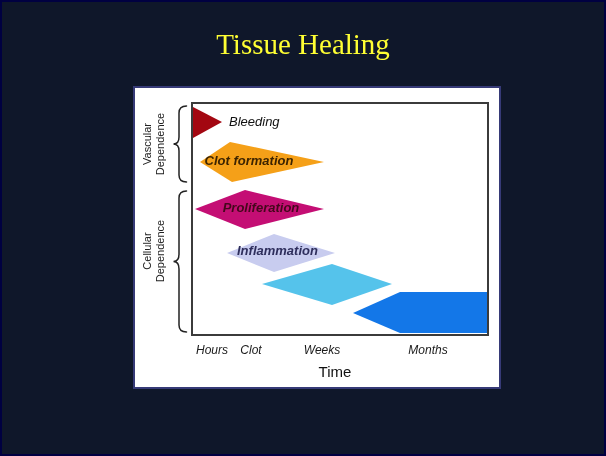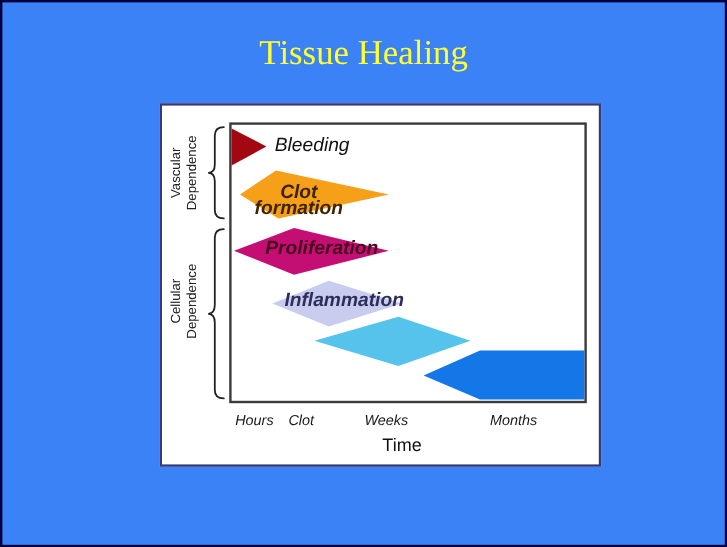--- a/index.html
+++ b/index.html
@@ -1,18 +1,18 @@
 <!DOCTYPE html>
 <html><head>
 <meta charset="utf-8">
 <style>
   html,body { margin:0; padding:0; background:#000066; }
   .slide {
     position:relative; width:606px; height:456px;
-    background:#3b82f6; overflow:hidden;
+    background:#0f172a; overflow:hidden;
     border:2px solid #000041; box-sizing:border-box;
     font-family:"Liberation Sans", sans-serif;
   }
   .slide-title {
     position:absolute; top:26px; left:0; width:100%;
     text-align:center; color:#ffff33;
     font-family:"Liberation Serif", serif;
     font-size:29px; line-height:32px; font-weight:normal;
   }
   .panel {
@@ -27,21 +27,21 @@
     text-align:center; color:#222222;
     font-size:11px; line-height:13px;
   }
   .brace { position:absolute; overflow:visible; }
   .plotbox {
     position:absolute; left:56px; top:14px; width:294px; height:230px;
     border:2px solid #3b3b3b; background:#ffffff; box-sizing:content-box;
   }
   .shapes { position:absolute; left:56px; top:14px; }
   .plabel {
-    position:absolute; font-size:16px; line-height:13px;
+    position:absolute; font-size:13px; line-height:13px;
     font-style:italic; font-weight:bold; white-space:normal;
   }
   .plabel.light { font-weight:normal; }
   .tick {
     position:absolute; top:255px; transform:translateX(-50%);
     font-size:12px; font-style:italic; color:#1a1a1a; white-space:nowrap;
   }
   .xaxis-title {
     position:absolute; top:275px; left:200px; transform:translateX(-50%);
     font-size:15px; color:#111111;

